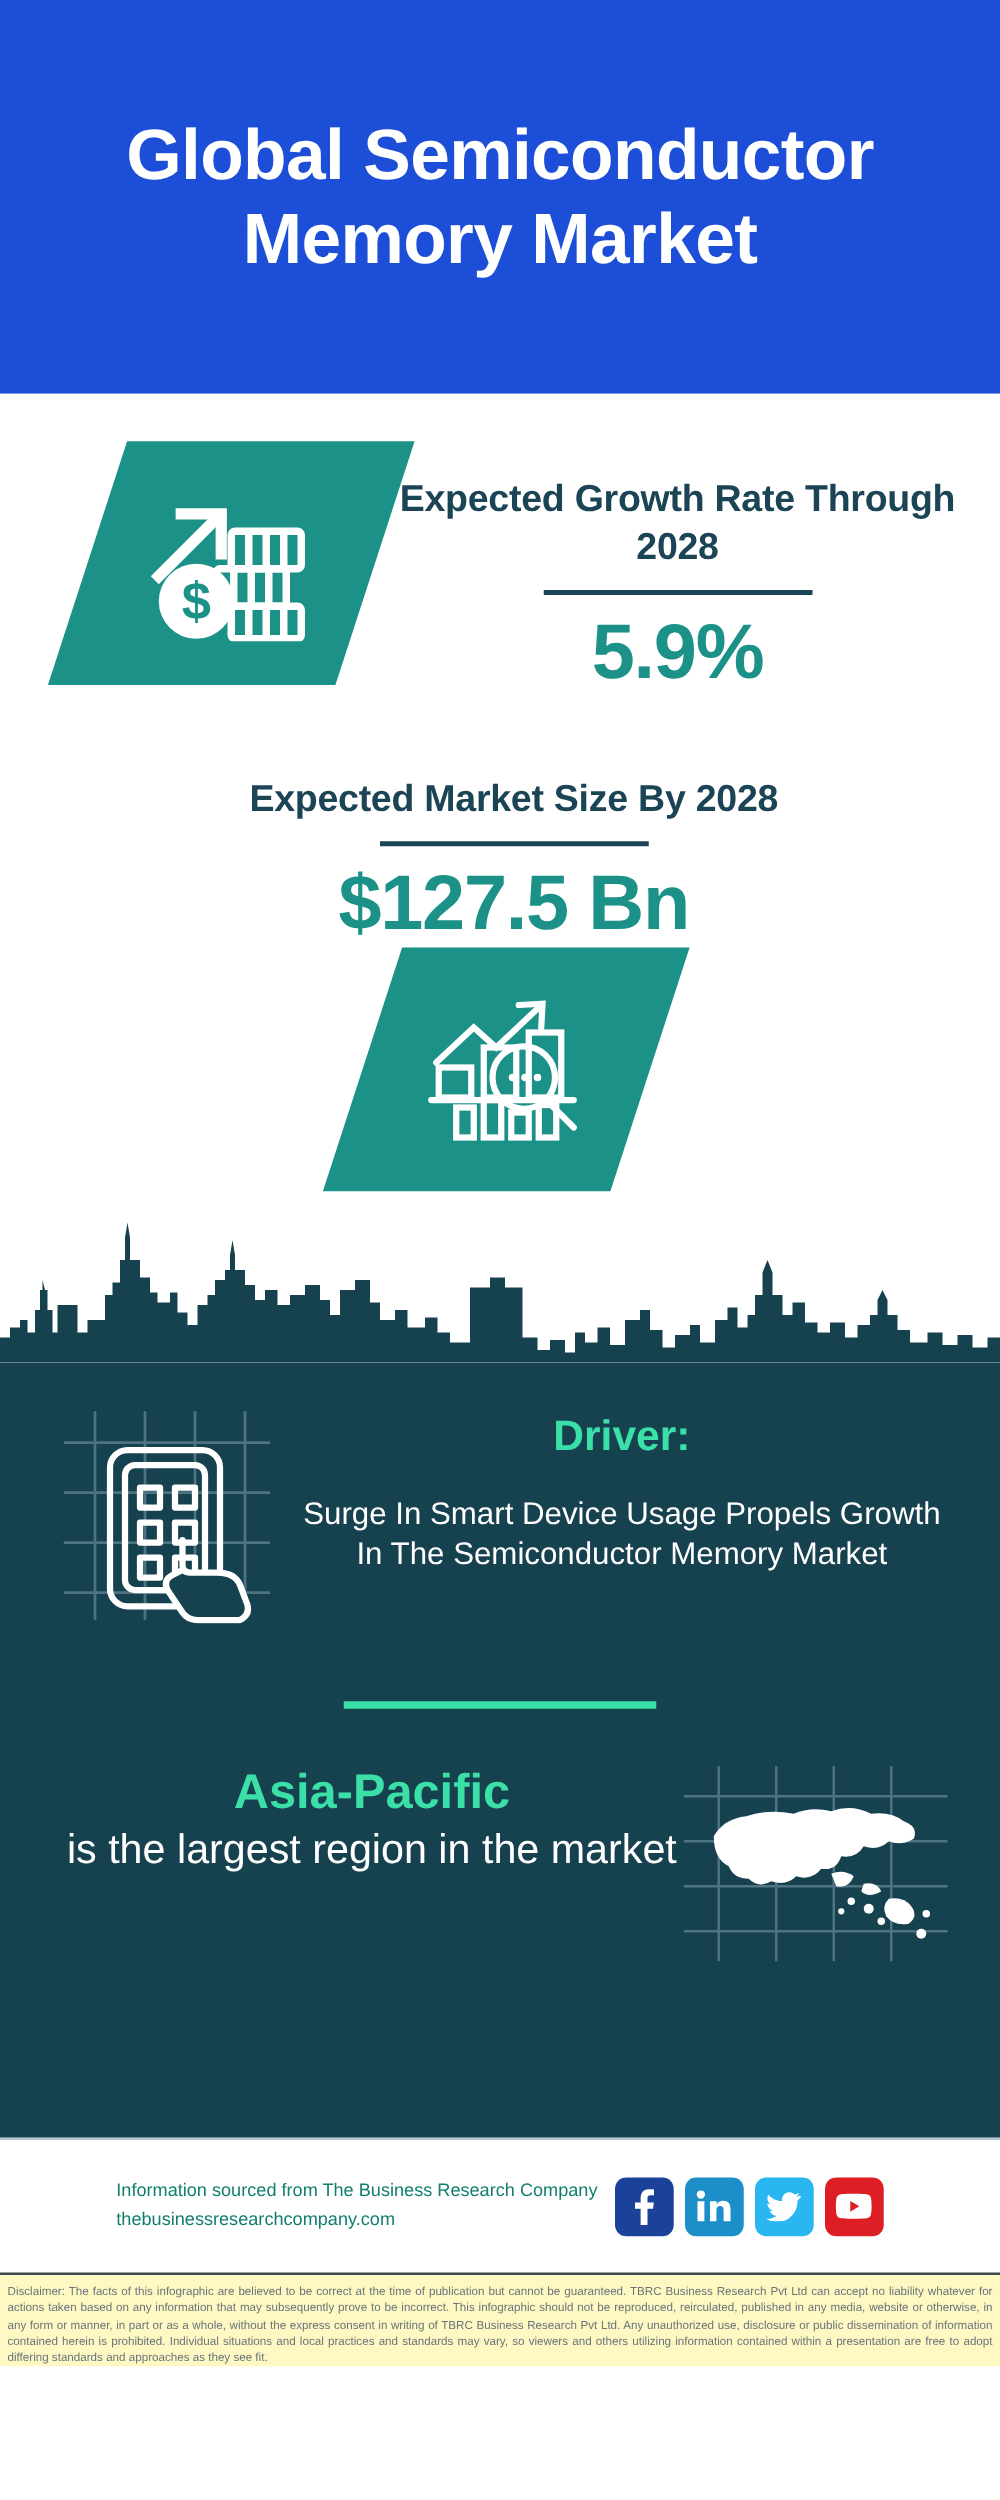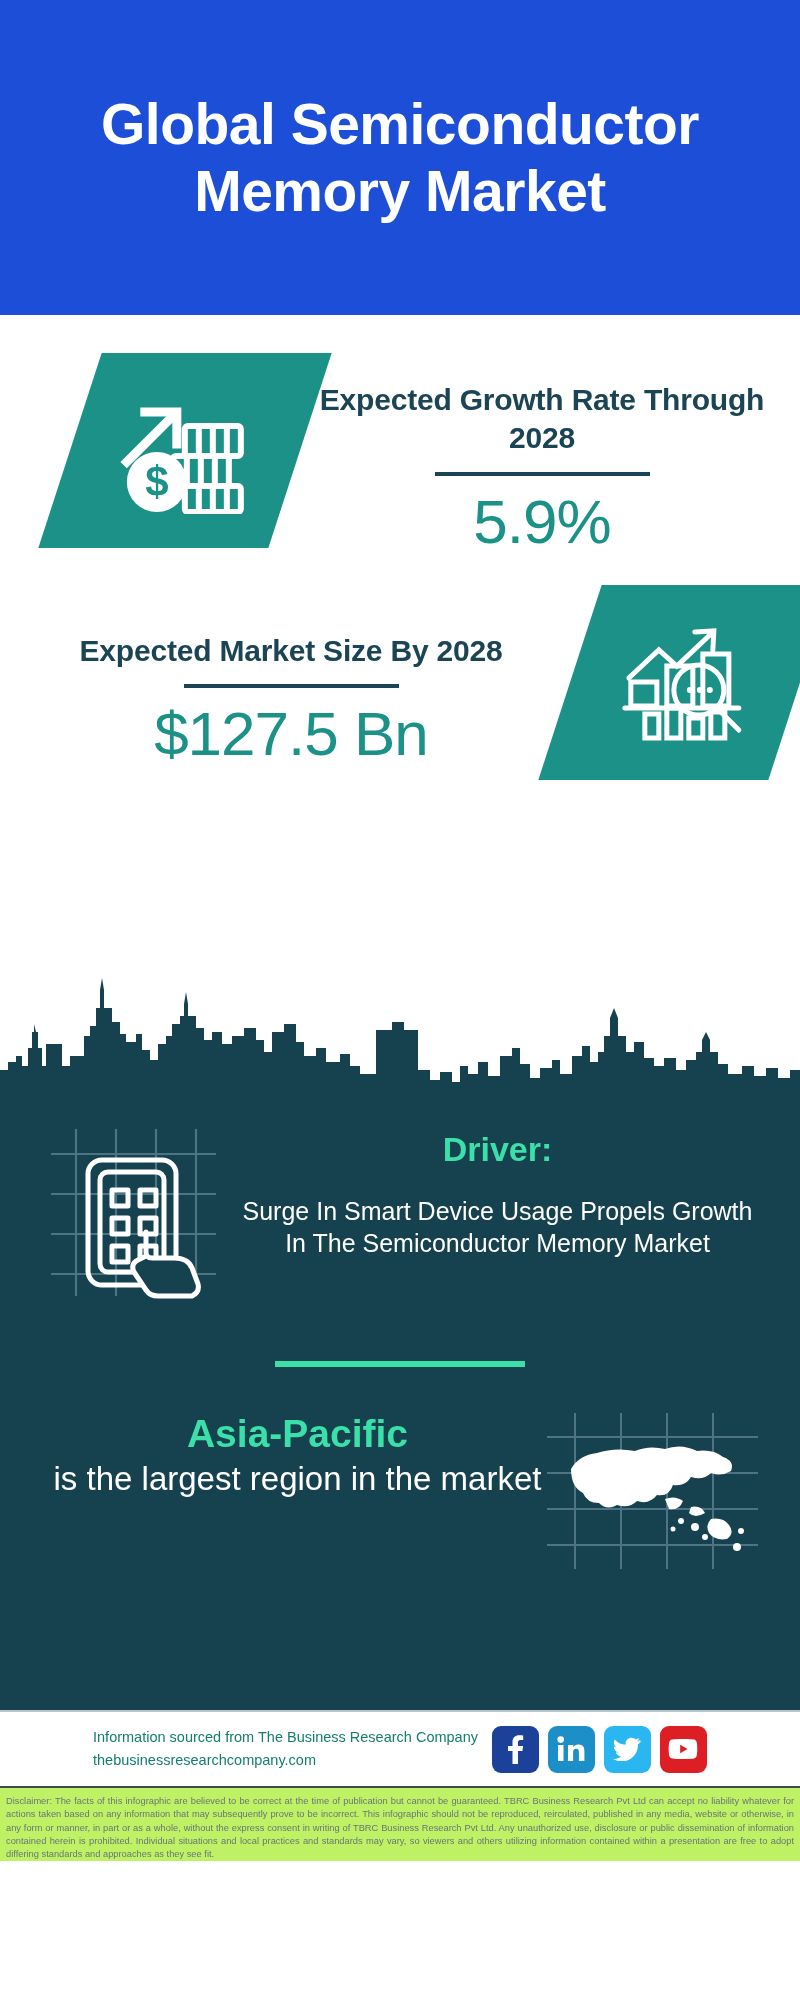--- a/index.html
+++ b/index.html
@@ -27,42 +27,42 @@
     line-height:1.17;
     text-align:center;
     letter-spacing:-0.5px;
   }
 
   
   .stats { background:#fff; padding:0; position:relative; height:655px; }
 
   .stat-row { display:flex; align-items:center; }
   .stat-row.row1 { padding:30px 0 0 0; }
-  .stat-row.row2 { padding:28px 0 0 0; }
+  .stat-row.row2 { padding:28px 0 0 0;flex-direction:column; }
 
   .paral {
     background:#1b9187;
     width:230px; height:195px;
     transform:skewX(-18deg);
     display:flex; align-items:center; justify-content:center;
     flex:none;
   }
   .paral > .ico { transform:skewX(18deg); display:block; }
   .paral.left { margin-left:70px; }
   .paral.right { margin-left:10px; }
 
   .stat-text { flex:1; display:flex; flex-direction:column; align-items:center;margin-top:36px; }
   .stat-title {
     color:#1b4455;
     font-size:30px; font-weight:bold;
     text-align:center; line-height:1.28;
     letter-spacing:-0.2px;
   }
   .divider-dark { width:215px; height:4px; background:#1b4455; margin:14px 0 10px 0; }
-  .stat-value { color:#1b9187; font-size:62px; font-weight:normal; letter-spacing:-1px; }
+  .stat-value { color:#1b9187; font-size:62px; font-weight:bold; letter-spacing:-1px; }
 
   .pad-left { padding-left:22px; }
   .pad-right { padding-right:16px; }
 
   
   .skyline-wrap { position:relative; height:120px; background:#fff; line-height:0; }
   .skyline-wrap svg { display:block; width:800px; height:120px; }
 
   
   .dark {
@@ -87,21 +87,21 @@
   .divider-mint { width:250px; height:6px; background:#3ae0a8; margin:62px auto 0 auto; }
 
   .region-block { display:flex; padding:44px 40px 0 20px; }
   .region-copy { flex:1; text-align:center; padding-left:30px; }
   .region-name { color:#3ae0a8; font-size:39px; font-weight:bold; line-height:1.2; }
   .region-sub { color:#ffffff; font-size:33px; line-height:1.25; }
   .region-map { flex:none; width:215px; height:160px; position:relative; }
 
   
   .source-bar {
-    background:#fff; height:76px;
+    background:#fff; height:108px;
     display:flex; align-items:center; justify-content:center;
     border-top:2px solid #b9c6cc;
   }
   .source-text { color:#127e6e; font-size:14.5px; line-height:1.62; padding-right:14px; }
   .socials { display:flex; gap:9px; align-items:center; }
   .soc {
     width:47px; height:47px; border-radius:9px;
     display:flex; align-items:center; justify-content:center;
     color:#fff; font-weight:bold;
   }
@@ -111,21 +111,21 @@
   .soc.yt { background:#dd1f25; }
 
   
   .disclaimer {
     border-top:2.5px solid #3c4a52;
     padding:7px 6px 0 6px;
     color:#6a747a;
     font-size:9.3px;
     line-height:1.43;
     text-align:justify;
-    background:#bef264;
+    background:#fef9c3;
   }
 </style>
 </head>
 <body>
 
 <div class="page">
 
   <div class="header">
     <h1>Global Semiconductor Memory Market</h1>
   </div>

